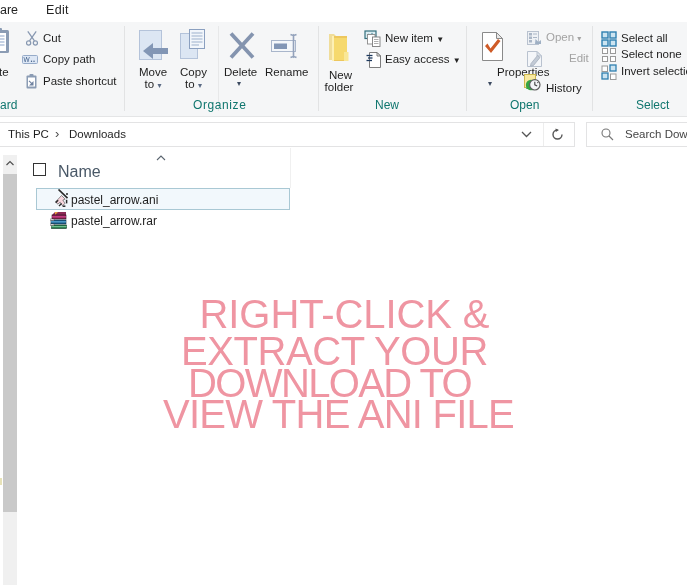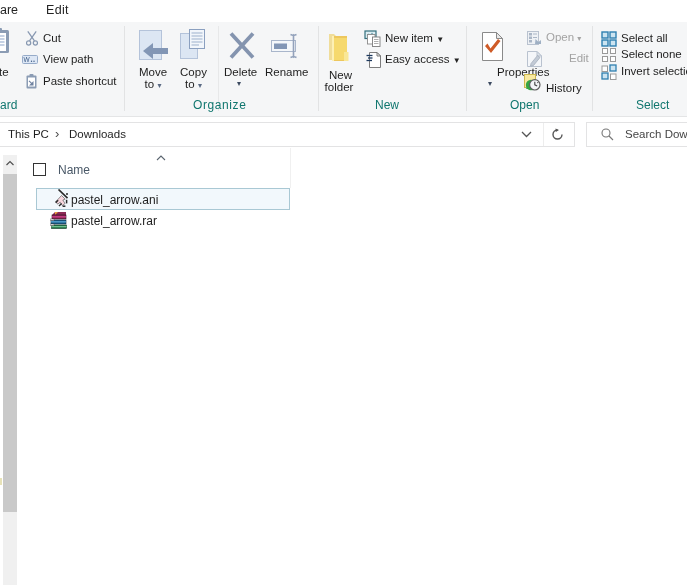--- a/index.html
+++ b/index.html
@@ -62,21 +62,21 @@
   <div class="abs t12" style="left:43px; top:32px;">Cut</div>
 
   <div class="abs" style="left:22px; top:55px;">
     <svg width="16" height="9" viewBox="0 0 16 9">
       <rect x="0.5" y="0.5" width="15" height="8" rx="1" fill="#dde7f5" stroke="#96abc9"></rect>
       <text x="1.5" y="7" font-size="6.5" fill="#3b5a85" font-family="Liberation Sans">W</text>
       <circle cx="9.5" cy="6.2" r="0.7" fill="#3b5a85"></circle>
       <circle cx="12" cy="6.2" r="0.7" fill="#3b5a85"></circle>
     </svg>
   </div>
-  <div class="abs t12" style="left:43px; top:53px;">View path</div>
+  <div class="abs t12" style="left:43px; top:53px;">Copy path</div>
 
   <div class="abs" style="left:26px; top:74px;">
     <svg width="11" height="15" viewBox="0 0 11 15">
       <rect x="0.5" y="1.5" width="10" height="13" rx="1" fill="#8b9cb4"></rect>
       <rect x="2" y="3.5" width="7" height="9" fill="#fff"></rect>
       <rect x="3.5" y="0" width="4" height="3" rx="0.8" fill="#8b9cb4"></rect>
       <path d="M3 11.5 L7.5 11.5 L7.5 7 L5.8 8.8 L3.4 6.4 L2.6 7.2 L5 9.6 Z" fill="#6f82a0"></path>
     </svg>
   </div>
   <div class="abs t12" style="left:43px; top:75px;">Paste shortcut</div>
@@ -277,21 +277,21 @@
   <div class="abs" style="left:3px; top:155px; width:14px; height:430px; background:#f0f0f0;"></div>
   <div class="abs" style="left:3px; top:155px; width:14px; height:17px; background:#f0f0f0;">
     <svg width="14" height="17" viewBox="0 0 14 17">
         <path d="M3.5 10 L7 6.5 L10.5 10" fill="none" stroke="#505050" stroke-width="1.2"></path>
       </svg>
   </div>
   <div class="abs" style="left:3px; top:174px; width:14px; height:338px; background:#c9c9c9;"></div>
   <div class="abs" style="left:0px; top:478px; width:2px; height:7px; background:#e7e2b8;"></div>
 
   <div class="abs" style="left:33px; top:163px; width:13px; height:13px; border:1.5px solid #333;"></div>
-  <div class="abs" style="left:58px; top:163px; font-size:12px; color:#495867;">Name</div>
+  <div class="abs" style="left:58px; top:163px; font-size:16px; color:#495867;">Name</div>
   <div class="abs" style="left:156px; top:155px;">
       <svg width="10" height="6" viewBox="0 0 10 6">
         <path d="M1 5 L5 1 L9 5" fill="none" stroke="#5b6570" stroke-width="1.1"></path>
       </svg>
     </div>
   <div class="abs" style="left:290px; top:148px; width:1px; height:40px; background:#f0f0f0;"></div>
 
   <div class="abs" style="left:36px; top:188px; width:254px; height:22px; background:#f2f8fc; border:1px solid #a9c8d4;"></div>
 
   <div class="abs" style="left:53px; top:189px;">
@@ -318,14 +318,21 @@
         <rect x="1" y="10.2" width="15" height="1.2" fill="#57a7d4"></rect>
         <rect x="1.5" y="14" width="15" height="3.5" fill="#2a7d4f" stroke="#0a3320" stroke-width="0.6"></rect>
         <rect x="1.5" y="15" width="15" height="1.1" fill="#6fc08e"></rect>
         <rect x="0" y="8" width="4" height="1.5" fill="#fff" stroke="#444" stroke-width="0.5"></rect>
         <rect x="0" y="13" width="4" height="1.5" fill="#fff" stroke="#444" stroke-width="0.5"></rect>
       </g>
     </svg>
   </div>
   <div class="abs t12" style="left:71px; top:214px; font-size:12px;">pastel_arrow.rar</div>
 
+  <div class="abs" style="left:0px; top:298px; width:687px; text-align:center;
+       font-weight:normal; color:#ef95a2; font-size:40px; line-height:33px;">
+    <div style="letter-spacing:-0.1px; position:relative; left:1px;">RIGHT-CLICK &amp;</div>
+    <div style="letter-spacing:-0.4px; position:relative; left:-9px; margin-top:4px;">EXTRACT YOUR</div>
+    <div style="letter-spacing:-1.62px; position:relative; left:-14px; margin-top:-1px;">DOWNLOAD TO</div>
+    <div style="letter-spacing:-0.75px; position:relative; left:-5px; margin-top:-2.5px;">VIEW THE ANI FILE</div>
+  </div>
 
 </div>
 
 </body></html>

